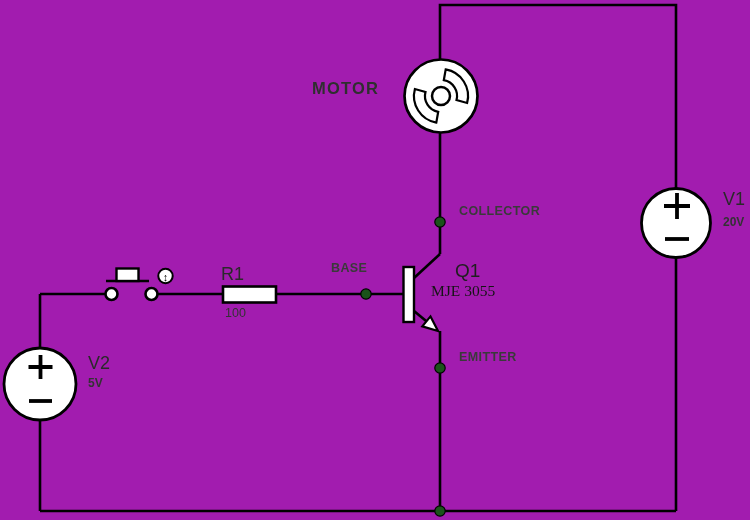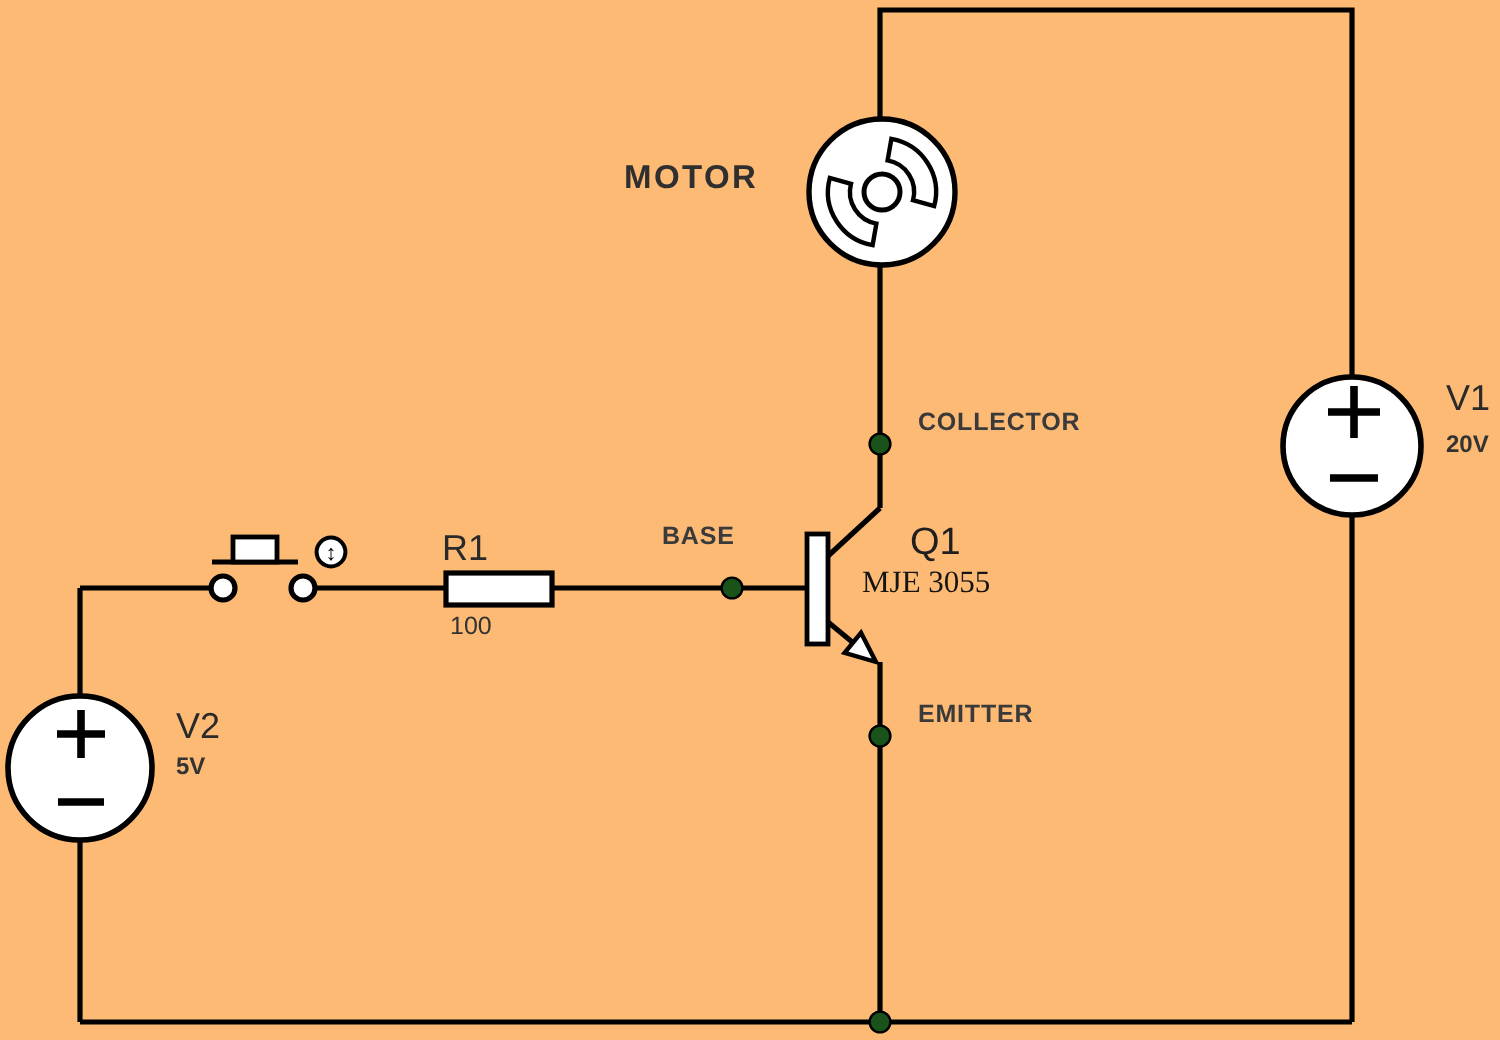--- a/index.html
+++ b/index.html
@@ -1,19 +1,19 @@
 <!DOCTYPE html>
 <html><head>
 <meta charset="utf-8">
 <style>
   html,body{margin:0;padding:0;background:#ffffff;}
   .stage{
     position:relative;
     width:750px;height:520px;
-    background:#fdba74;
+    background:#a21caf;
     font-family:"Liberation Sans", sans-serif;
     overflow:hidden;
   }
   svg{display:block;}
   text{font-family:"Liberation Sans", sans-serif;}
   .pin-label{font-size:12.5px;font-weight:700;fill:#3a3a3a;letter-spacing:.4px;}
   .ref-label{font-size:18px;font-weight:400;fill:#2a2a2a;}
   .val-label{font-size:12px;font-weight:700;fill:#333333;}
   .part-label{font-family:"Liberation Serif", serif;font-size:15.5px;fill:#141414;}
   .motor-label{font-size:16.5px;font-weight:600;fill:#2f2f2f;letter-spacing:1.2px;}

